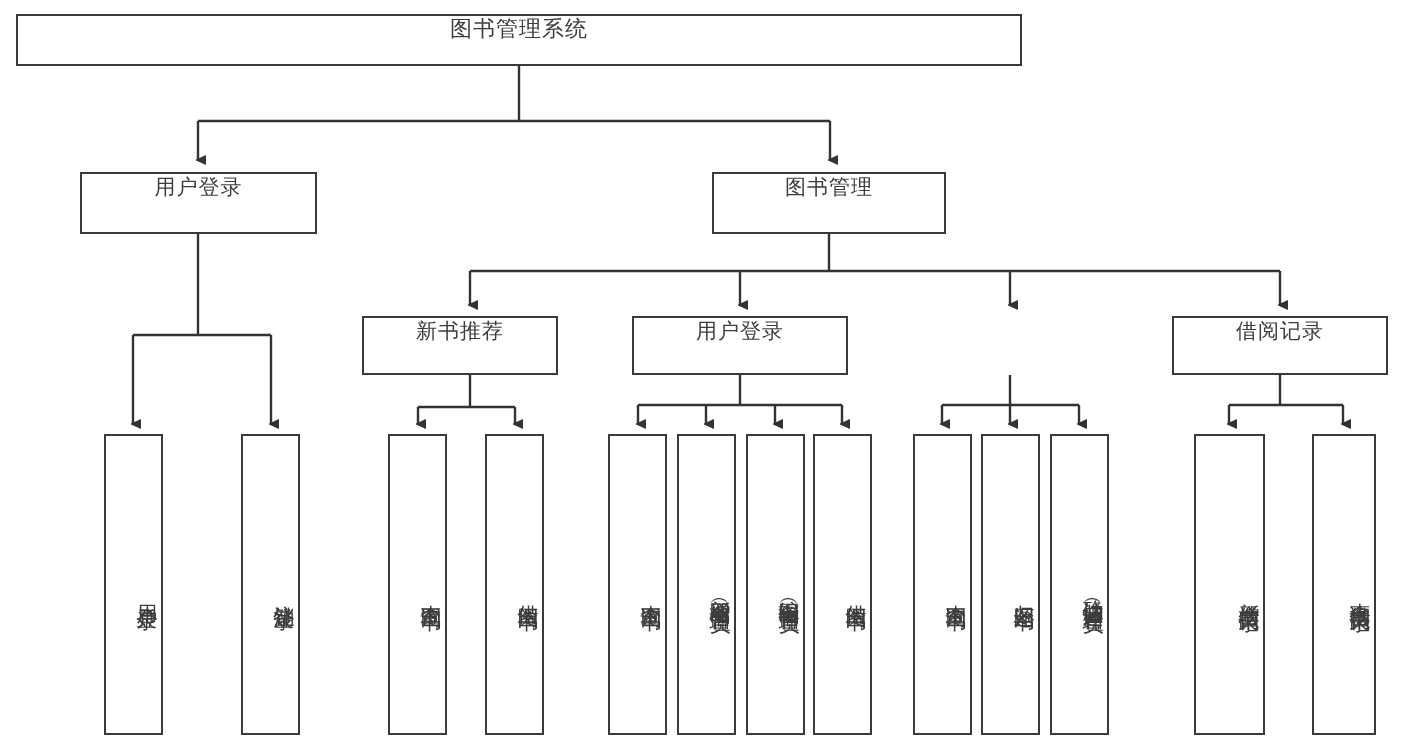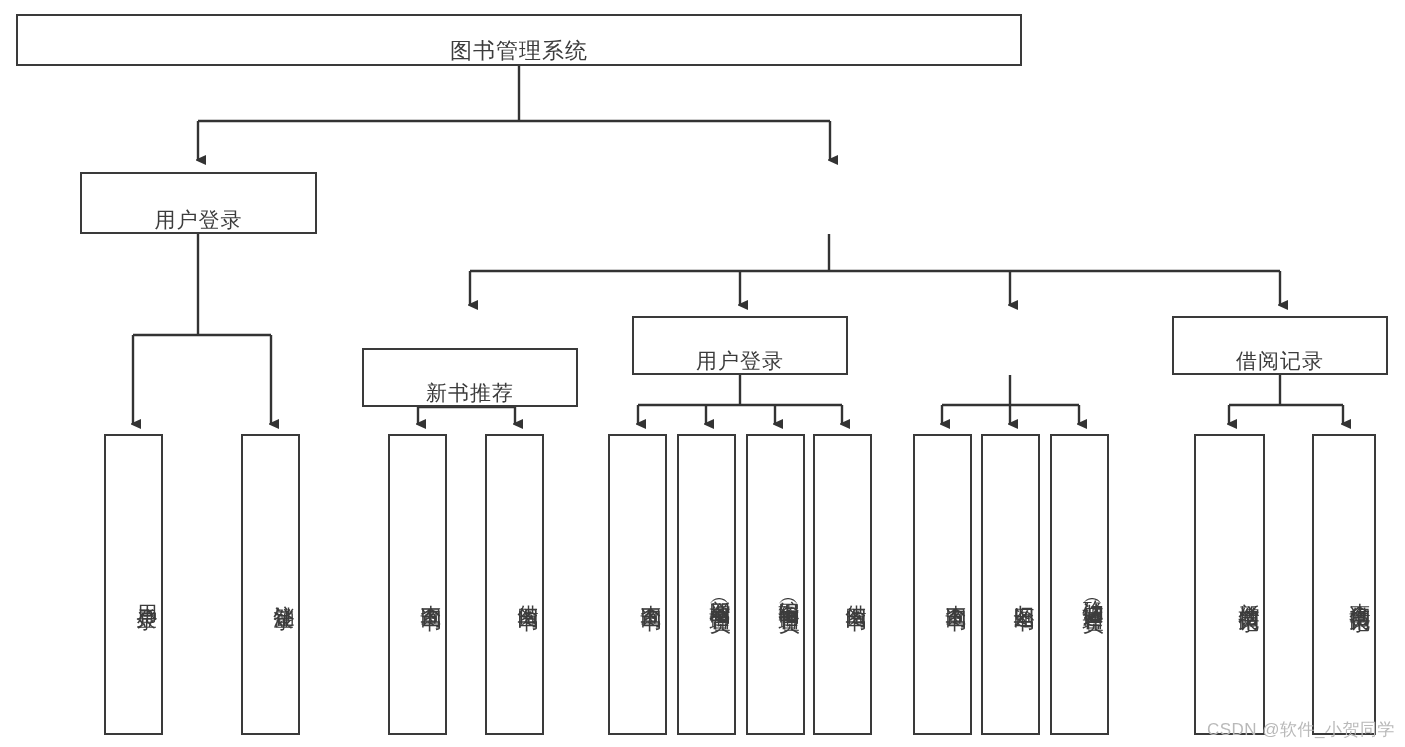--- a/index.html
+++ b/index.html
@@ -22,21 +22,21 @@
     width: 1405px;
     height: 747px;
   }
   .node {
     position: absolute;
     box-sizing: border-box;
     border: 2px solid #3a3a3a;
     background: #ffffff;
     color: #3c3c3c;
     display: flex;
-    align-items: flex-end;
+    align-items: flex-start;
     justify-content: center;
     text-align: center;
     z-index: 2;
   }
   .node.horiz {
     font-size: 21px;
     letter-spacing: 1px;
     line-height: 1.2;
   }
   .node.vert {
@@ -120,22 +120,25 @@
     </g>
   </svg>
 
   <div class="node horiz root" style="left:16px; top:14px; width:1006px; height:52px;">
     <span>图书管理系统</span>
   </div>
 
   <div class="node horiz" style="left:80px; top:172px; width:237px; height:62px;">
     <span>用户登录</span>
   </div>
+  <div class="node horiz" style="left:712px; top:172px; width:234px; height:62px;">
+    <span>图书管理</span>
+  </div>
 
-  <div class="node horiz" style="left:362px; top:316px; width:216px; height:59px;margin-top:32px;">
+  <div class="node horiz" style="left:362px; top:316px; width:196px; height:59px;">
     <span>新书推荐</span>
   </div>
   <div class="node horiz" style="left:632px; top:316px; width:216px; height:59px;">
     <span>用户登录</span>
   </div>
   <div class="node horiz" style="left:1172px; top:316px; width:216px; height:59px;">
     <span>借阅记录</span>
   </div>
 
   <div class="node vert" style="left:104px; top:434px; width:59px; height:301px;">
@@ -175,15 +178,14 @@
     <span>确认归还（管理员）</span>
   </div>
 
   <div class="node vert" style="left:1194px; top:434px; width:71px; height:301px;">
     <span>新增借阅记录</span>
   </div>
   <div class="node vert" style="left:1312px; top:434px; width:64px; height:301px;">
     <span>查询借阅记录</span>
   </div>
 
-  <div id="watermark">CSDN @软件_小贺同学</div>
 
 </div>
 
 </body></html>

